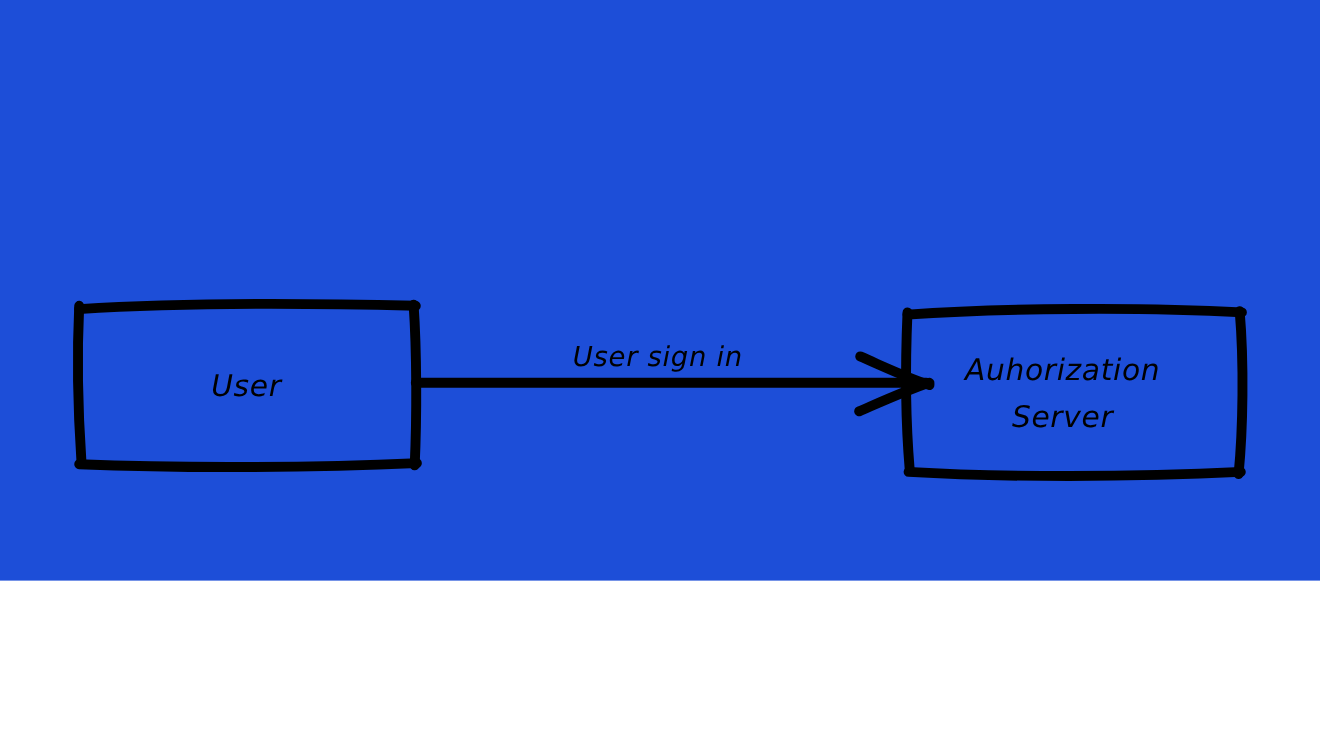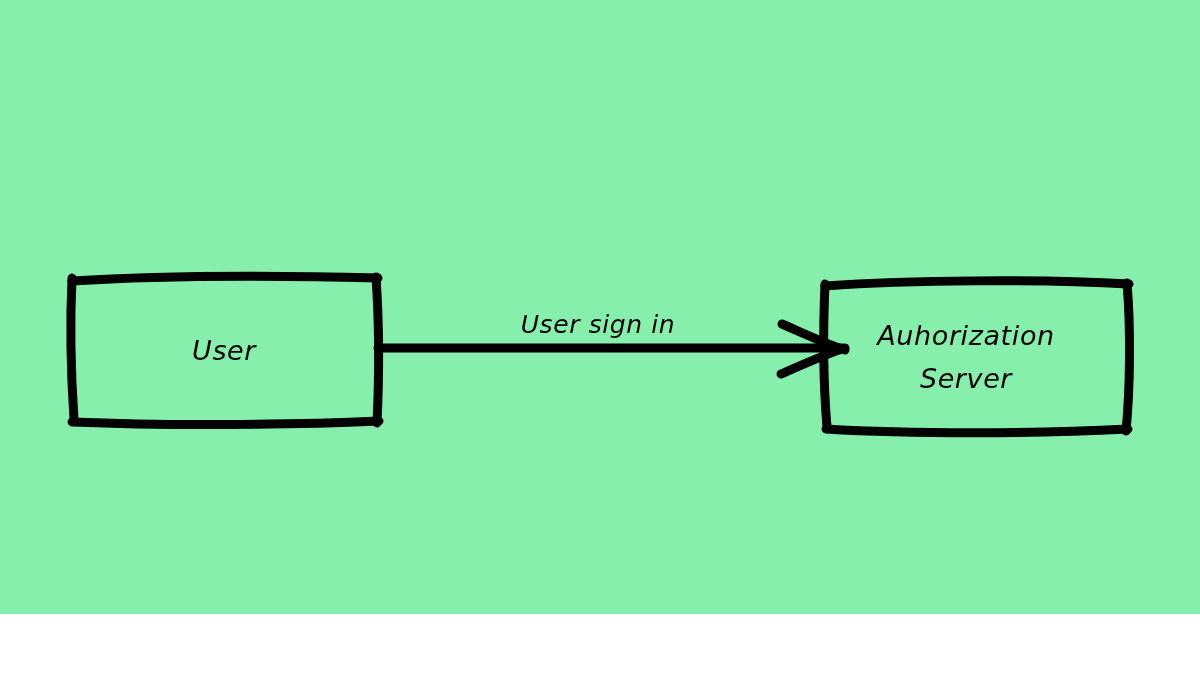--- a/index.html
+++ b/index.html
@@ -7,22 +7,22 @@
     margin: 0;
     padding: 0;
     background: #ffffff;
   }
   body {
     font-family: "DejaVu Sans", sans-serif;
   }
   #canvas {
     position: relative;
     width: 1200px;
-    height: 614px;
-    background: #86efac;
+    height: 528px;
+    background: #1d4ed8;
     overflow: hidden;
   }
   #scene {
     position: absolute;
     inset: 0;
     width: 1200px;
     height: 674px;
   }
   .hand-text {
     font-family: "DejaVu Sans", sans-serif;

